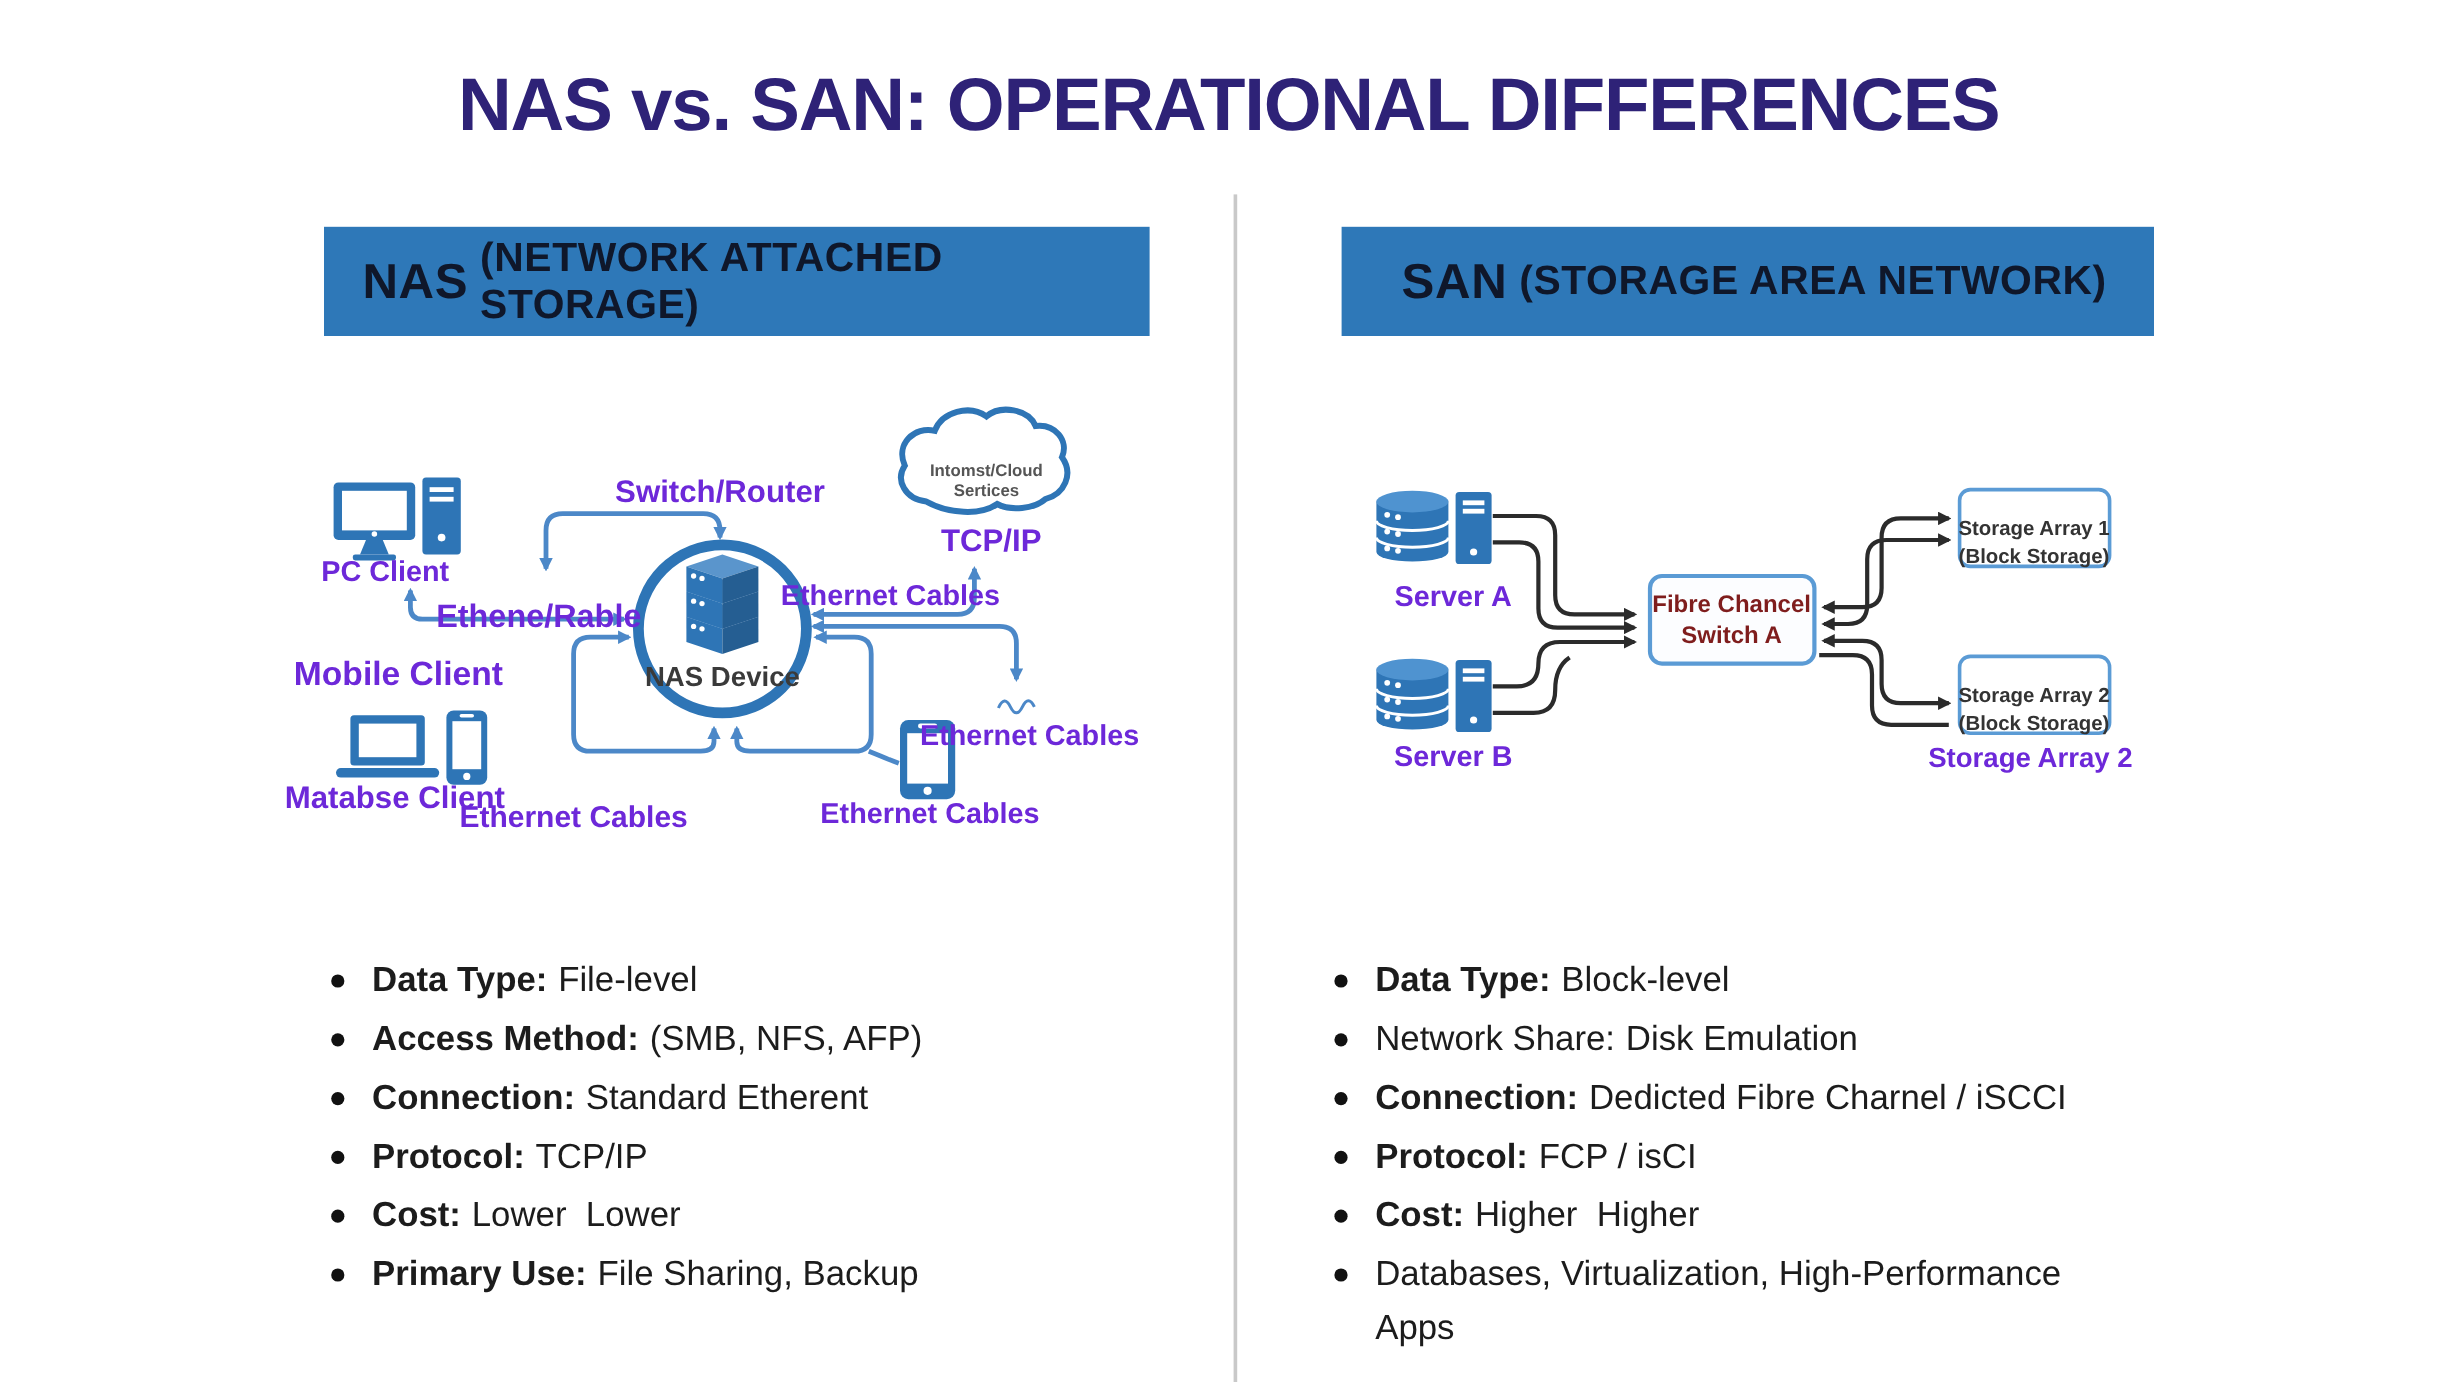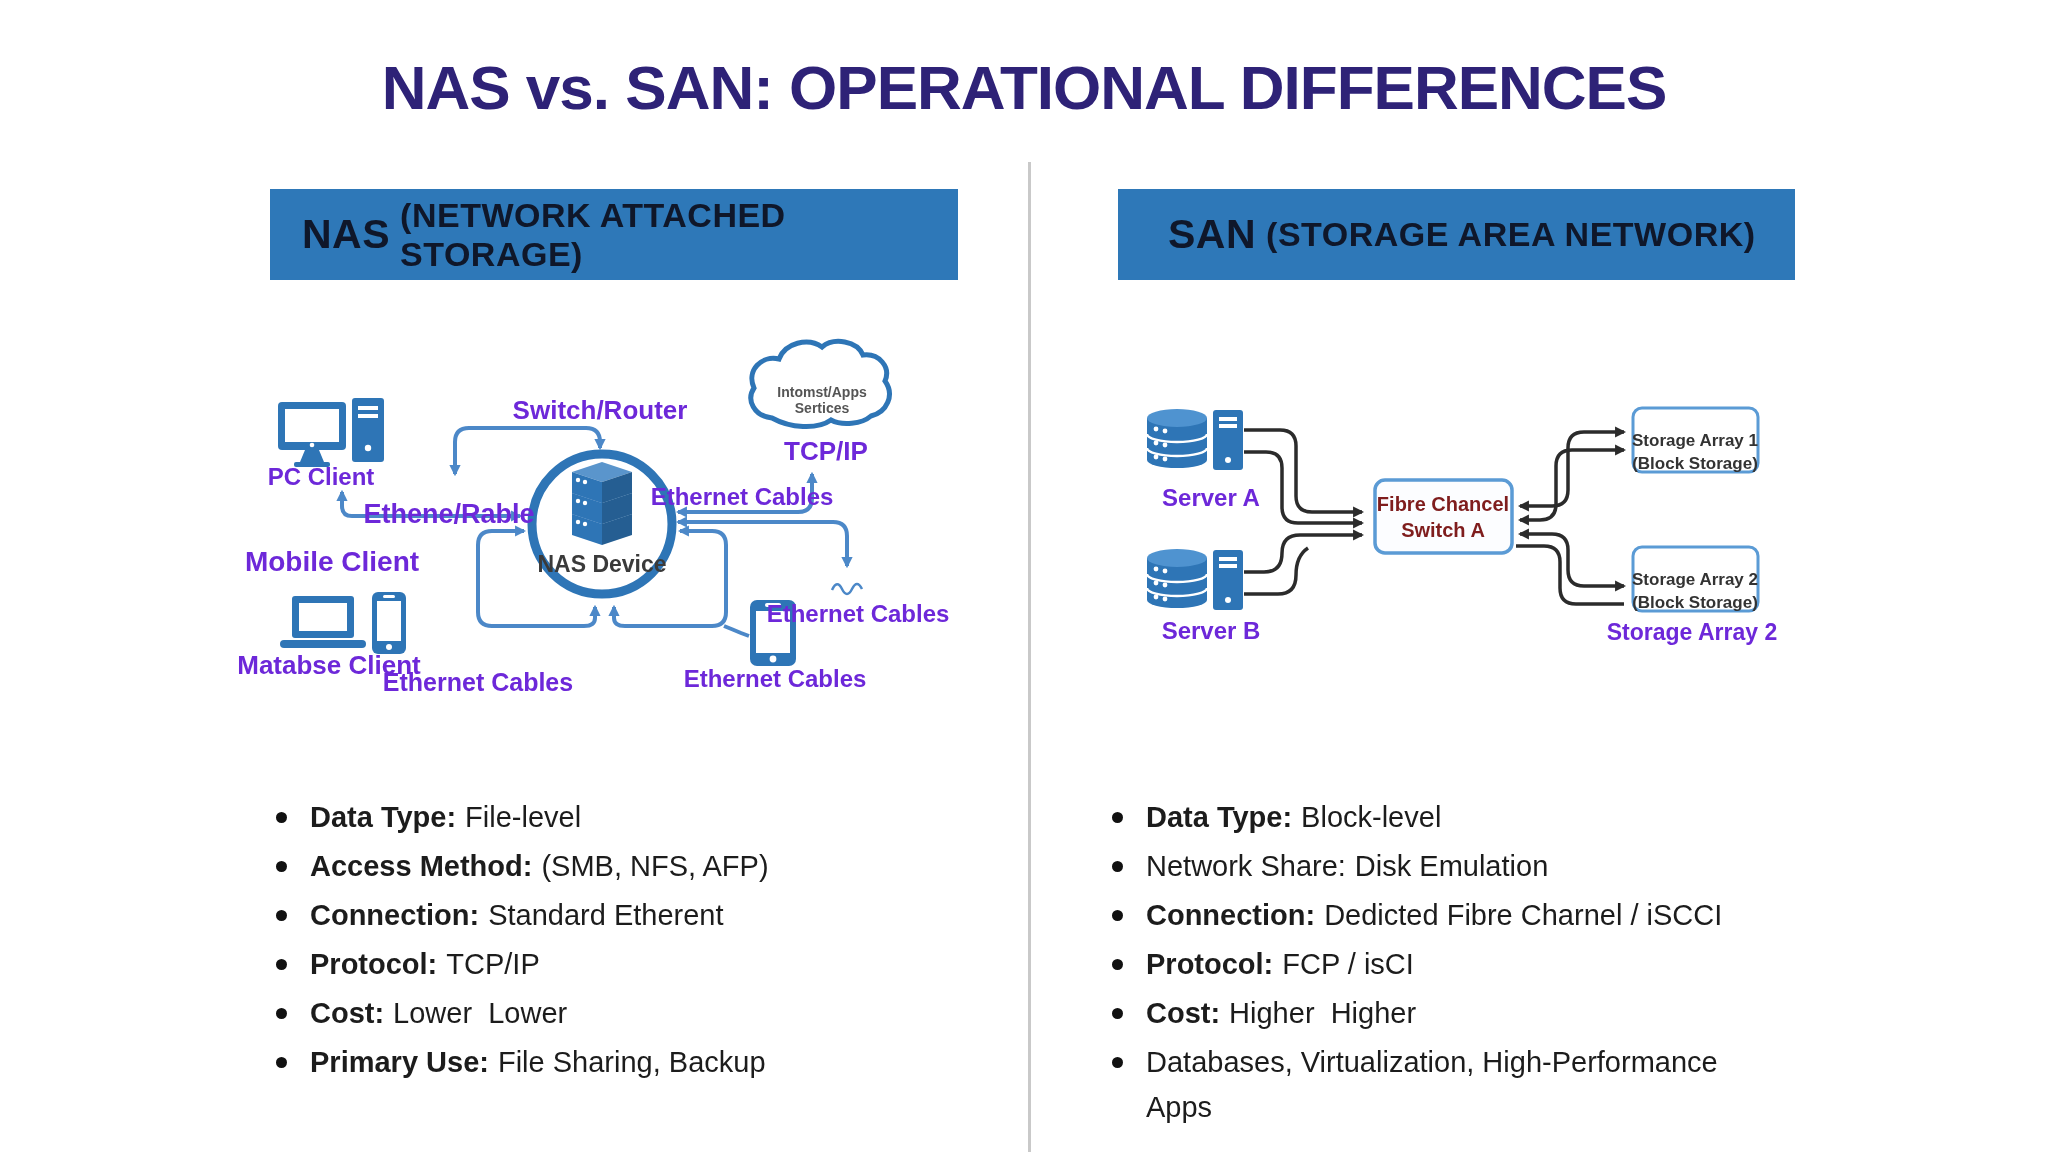--- a/index.html
+++ b/index.html
@@ -139,21 +139,21 @@
   </g>
 </svg>
 
 <div class="dlabel" style="left:321px;top:477px;font-size:24px">PC Client</div>
 <div class="dlabel" style="left:600px;top:410px;font-size:26px">Switch/Router</div>
 <div class="dlabel" style="left:449px;top:514px;font-size:27px">Ethene/Rable</div>
 <div class="dlabel" style="left:332px;top:562px;font-size:28px">Mobile Client</div>
 <div class="dlabel" style="left:329px;top:665px;font-size:26px">Matabse Client</div>
 <div class="dlabel" style="left:602px;top:564px;font-size:23px;color:#3a3a3a">NAS Device</div>
 <div class="cloud-text">
-  <span>Intomst/Apps</span>
+  <span>Intomst/Cloud</span>
   <span>Sertices</span>
 </div>
 <div class="dlabel" style="left:826px;top:451px;font-size:26px">TCP/IP</div>
 <div class="dlabel" style="left:742px;top:497px;font-size:24px">Ethernet Cables</div>
 <div class="dlabel" style="left:858px;top:614px;font-size:24px">Ethernet Cables</div>
 <div class="dlabel" style="left:478px;top:682px;font-size:25px">Ethernet Cables</div>
 <div class="dlabel" style="left:775px;top:679px;font-size:24px">Ethernet Cables</div>
 
 <ul class="bul bul-nas">
   <li><span class="bl">Data Type:</span><span class="txt">File-level</span></li>

